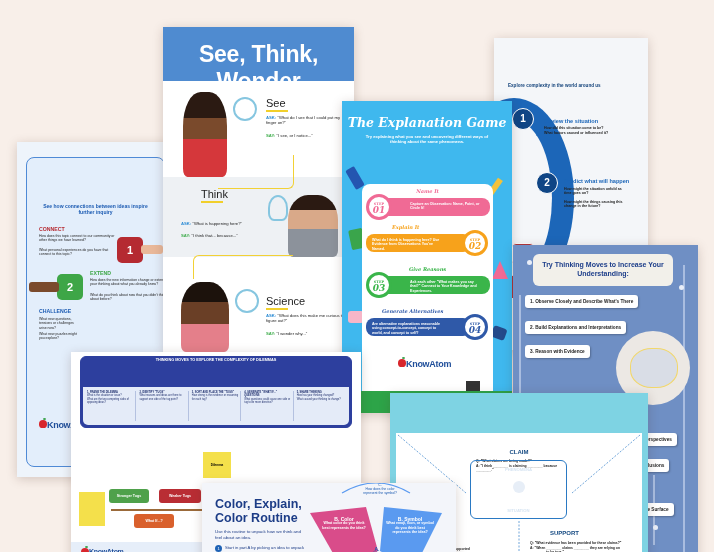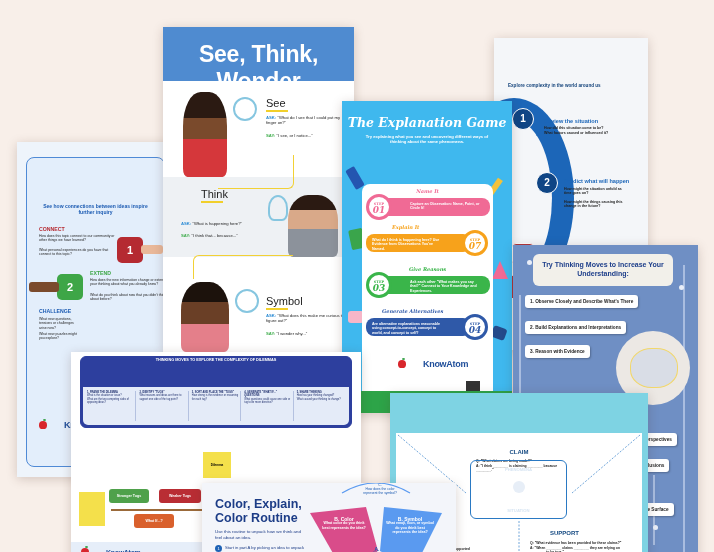--- a/index.html
+++ b/index.html
@@ -36,21 +36,21 @@
   
   #eg { left: 342px; top: 101px; width: 170px; height: 312px; background: #3fb8ee; }
   #eg .t { position: absolute; top: 14px; width: 100%; text-align: center; font-family: "DejaVu Serif", serif; font-style: italic; font-weight: bold; font-size: 12.5px; color: #fff; }
   #eg .s { position: absolute; top: 33px; left: 22px; right: 22px; text-align: center; font-size: 4.2px; color: #fff; font-weight: bold; line-height: 5px; }
   #eg .card { position: absolute; left: 20px; top: 50px; width: 131px; height: 230px; background: #fff; border-radius: 8px; margin-top: 33px; }
   #eg .stepname { position: absolute; font-family: "DejaVu Serif", serif; font-style: italic; font-weight: bold; font-size: 5px; }
   #eg .bar { position: absolute; height: 18px; border-radius: 8px; color: #fff; font-size: 3.6px; line-height: 4.4px; padding: 4px 6px; font-weight: bold; }
   #eg .circ { position: absolute; width: 26px; height: 26px; border-radius: 50%; background: #fff; border: 3px solid; text-align: center; font-family: "DejaVu Serif", serif; font-style: italic; font-weight: bold; font-size: 9px; line-height: 9px; padding-top: 5px; }
   #eg .circ small { display: block; font-size: 3.5px; line-height: 4px; font-style: normal; }
   #eg .foot { position: absolute; bottom: 0; left: 0; right: 0; height: 22px; background: #2da448; }
-  .logo { display: flex; align-items: center; gap: 17px; }
+  .logo { display: flex; gap: 0; }
   .logo .apple { width: 8px; height: 8px; background: #d8262c; border-radius: 50% 50% 45% 45%; position: relative; }
   .logo .apple::after { content: ""; position: absolute; width: 3px; height: 2px; background: #3aa34b; top: -2px; left: 4px; border-radius: 50%; }
   .logo .name { font-size: 9px; color: #1f4e9a; font-weight: bold; letter-spacing: -0.3px; }
 
   
   #wcb { left: 494px; top: 38px; width: 154px; height: 312px; background: #f4f6f9; }
   #wcb .t { position: absolute; left: 12px; top: 20px; font-size: 19px; font-weight: 900; color: #12427a; letter-spacing: -0.5px; }
   #wcb .s { position: absolute; left: 14px; top: 45px; font-size: 4.6px; font-weight: bold; color: #12427a; }
   #wcb .ring { position: absolute; left: -40px; top: 60px; width: 120px; height: 200px; border-radius: 50%; border: 22px solid #1c66b8; border-right-color: #1c66b8; }
   #wcb .num { position: absolute; width: 22px; height: 22px; border-radius: 50%; background: #0f4585; color: #fff; font-size: 10px; font-weight: bold; text-align: center; line-height: 20px; border: 1.5px solid #fff; }
@@ -152,21 +152,21 @@
 
   <div class="lbl" style="left:18px;top:161px;margin-left:20px;">Think</div>
   <div class="ask" style="left:18px;top:194px;width:75px;"><b>ASK:</b> <span>"What is happening here?"</span></div>
   <div class="say" style="left:18px;top:206px;"><b>SAY:</b> <span>"I think that... because..."</span></div>
   <div class="icon-c" style="left:105px;top:168px;width:20px;height:26px;border-radius:50% 50% 30% 30%;"></div>
   <div class="kid" style="left:125px;top:168px;width:50px;height:62px;background:linear-gradient(#2b1a12 0 25%,#d9a989 25% 55%,#8c929b 55%);"></div>
   <div class="wire" style="left:30px;top:228px;width:100px;height:24px;border-bottom:none;border-right:none;border-top-left-radius:6px;"></div>
 
   <div class="kid" style="left:18px;top:255px;width:48px;height:70px;background:linear-gradient(#1c120c 0 28%,#6a3f26 28% 60%,#e47f8a 60%);"></div>
   <div class="icon-c" style="left:72px;top:262px;width:24px;height:24px;"></div>
-  <div class="lbl" style="left:103px;top:268px;">Symbol</div>
+  <div class="lbl" style="left:103px;top:268px;">Science</div>
   <div class="ask" style="left:103px;top:286px;"><b>ASK:</b> <span>"What does this make me curious to figure out?"</span></div>
   <div class="say" style="left:103px;top:304px;"><b>SAY:</b> <span>"I wonder why..."</span></div>
 </div>
 
 <div class="poster" id="wcb">
   <div class="s">Explore complexity in the world around us</div>
   <div class="ring" style="border-left-color:#0f4585;border-bottom-color:#b0353c;"></div>
   <div class="num" style="left:18px;top:70px;">1</div>
   <div class="h" style="left:50px;top:80px;">Review the situation</div>
   <div class="p" style="left:50px;top:88px;">How did this situation come to be?</div>
@@ -187,21 +187,21 @@
   <div style="position:absolute;left:150px;top:160px;width:0;height:0;border-left:8px solid transparent;border-right:8px solid transparent;border-bottom:18px solid #f06a95;"></div>
   <div style="position:absolute;left:6px;top:210px;width:16px;height:12px;background:#f7b6c8;border-radius:3px;"></div>
   <div style="position:absolute;left:150px;top:226px;width:14px;height:12px;background:#244a8a;border-radius:3px;transform:rotate(20deg);"></div>
   <div class="card">
     <div class="stepname" style="left:0;width:100%;text-align:center;top:4px;color:#f06a95;">Name It</div>
     <div class="bar" style="left:18px;top:14px;width:110px;background:#f06a95;padding-left:30px;">Capture an Observation: Name, Point, or Circle It!</div>
     <div class="circ" style="left:4px;top:10px;border-color:#f06a95;color:#f06a95;"><small>STEP</small><span>01</span></div>
 
     <div class="stepname" style="left:30px;top:40px;color:#f7a21b;">Explain It</div>
     <div class="bar" style="left:4px;top:50px;width:105px;background:#f7a21b;padding-right:26px;">What do I think is happening here? Use Evidence from Observations You've Named.</div>
-    <div class="circ" style="left:100px;top:46px;border-color:#f7a21b;color:#f7a21b;"><small>STEP</small><span>07</span></div>
+    <div class="circ" style="left:100px;top:46px;border-color:#f7a21b;color:#f7a21b;"><small>STEP</small><span>02</span></div>
 
     <div class="stepname" style="left:0;width:100%;text-align:center;top:82px;color:#3ab54a;">Give Reasons</div>
     <div class="bar" style="left:18px;top:92px;width:110px;background:#3ab54a;padding-left:30px;">Ask each other "What makes you say that?" Connect to Your Knowledge and Experiences.</div>
     <div class="circ" style="left:4px;top:88px;border-color:#3ab54a;color:#3ab54a;"><small>STEP</small><span>03</span></div>
 
     <div class="stepname" style="left:20px;top:124px;color:#2f59a8;">Generate Alternatives</div>
     <div class="bar" style="left:4px;top:134px;width:105px;background:#2f59a8;padding-right:26px;">Are alternative explanations reasonable using concept-to-concept, concept to world, and concept to self?</div>
     <div class="circ" style="left:100px;top:130px;border-color:#2f59a8;color:#2f59a8;"><small>STEP</small><span>04</span></div>
 
     <div class="logo" style="position:absolute;left:36px;top:175px;">

